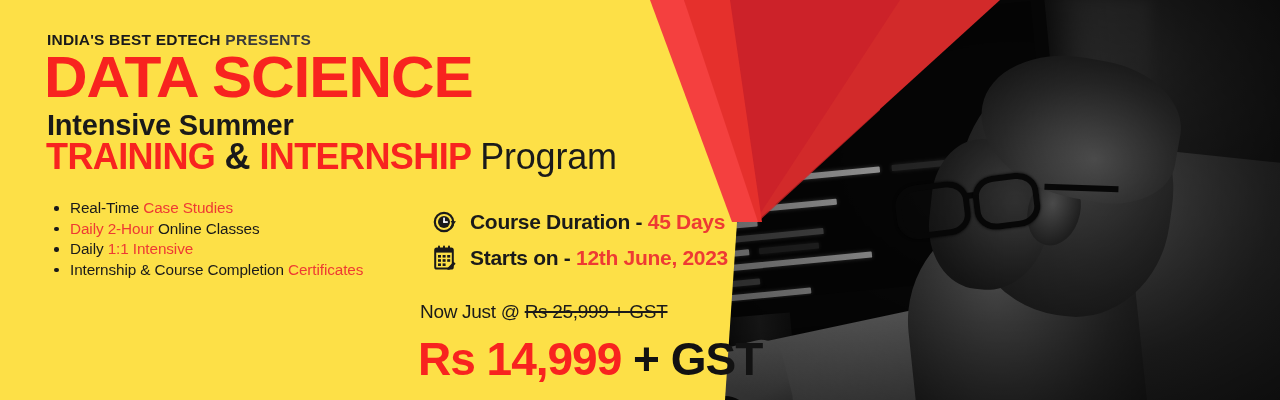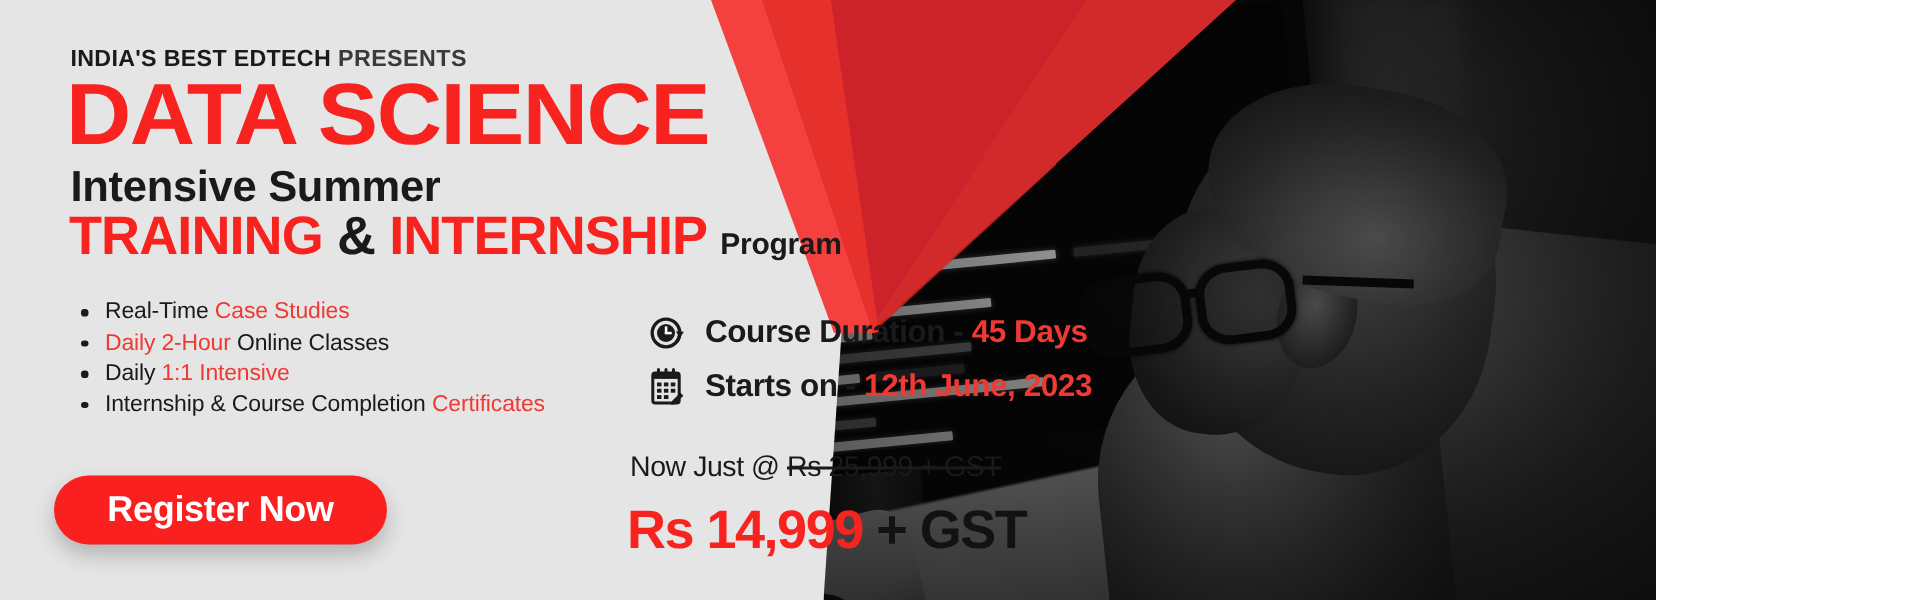--- a/index.html
+++ b/index.html
@@ -3,22 +3,22 @@
 <meta charset="utf-8">
 <style>
   * { margin:0; padding:0; box-sizing:border-box; }
   html,body { width:1280px; height:400px; overflow:hidden; }
   body {
     font-family:"Liberation Sans", sans-serif;
     background:#ffffff;
     position:relative;
   }
   #banner {
-    position:absolute; inset:0; width:1104px; height:400px;
-    background:#e5e5e5; overflow:hidden;
+    position:absolute; inset:0; width:1280px; height:400px;
+    background:#fde047; overflow:hidden;
   }
 
   
   #art { position:absolute; top:0; right:0; width:700px; height:400px; }
 
   .photo {
     position:absolute; top:0; left:0; width:700px; height:400px;
     background:#111216;
     -webkit-clip-path: polygon(172px 0, 700px 0, 700px 400px, 145px 400px);
     clip-path: polygon(172px 0, 700px 0, 700px 400px, 145px 400px);
@@ -236,21 +236,21 @@
     font-size:29px; line-height:30px; font-weight:700; color:#1a1a1a;
     white-space:nowrap; letter-spacing:-.2px;text-align:right;
   }
   .sub2 {
     position:absolute; left:46px; top:138px;
     font-size:36px; line-height:38px; font-weight:900;
     white-space:nowrap; letter-spacing:-.6px;
   }
   .sub2 .red { color:#f8231f; }
   .sub2 .amp { color:#1a1a1a; }
-  .sub2 .prog { color:#1a1a1a; font-size:20px; font-weight:700; letter-spacing:-.2px; }
+  .sub2 .prog { color:#1a1a1a; font-size:36px; font-weight:400; letter-spacing:-.2px; }
 
   .bullets {
     position:absolute; left:50px; top:198px;
     list-style:none;
   }
   .bullets li {
     position:relative; padding-left:20px;
     font-size:15.3px; line-height:20.5px; font-weight:400; color:#1a1a1a;
     white-space:nowrap; letter-spacing:-.1px;
   }
@@ -282,21 +282,21 @@
   }
 
   .price-old {
     position:absolute; left:420px; top:301px;
     font-size:19px; font-weight:400; color:#1a1a1a; white-space:nowrap;
     letter-spacing:-.3px;
   }
   .price-old .struck { text-decoration:line-through; text-decoration-thickness:2.4px; }
   .price-new {
     position:absolute; left:418px; top:332px;
-    font-size:36px; font-weight:800; white-space:nowrap; letter-spacing:-1px;
+    font-size:46px; font-weight:800; white-space:nowrap; letter-spacing:-1px;
   }
   .price-new .red { color:#f8231f; }
   .price-new .blk { color:#121212; }
 </style>
 </head>
 <body>
 
 <div id="banner">
 
   <div id="art">
@@ -435,21 +435,20 @@
               <rect x="10.6" y="19.4" width="3" height="2.6"></rect>
           </g>
           <path d="M16 23.4 L21.6 17.8 L23.6 19.8 L18 25.4 L15.4 26 Z" fill="#1a1a1a"></path>
         </svg>
         <div class="txt">
           <span>Starts on - </span><span class="red">12th June, 2023</span>
         </div>
       </div>
     </div>
 
-    <button class="register">Register Now</button>
 
     <div class="price-old">
       <span>Now Just @</span>
       <span class="struck">Rs 25,999 + GST</span>
     </div>
 
     <div class="price-new">
       <span class="red">Rs 14,999</span>
       <span class="blk">+ GST</span>
     </div>

